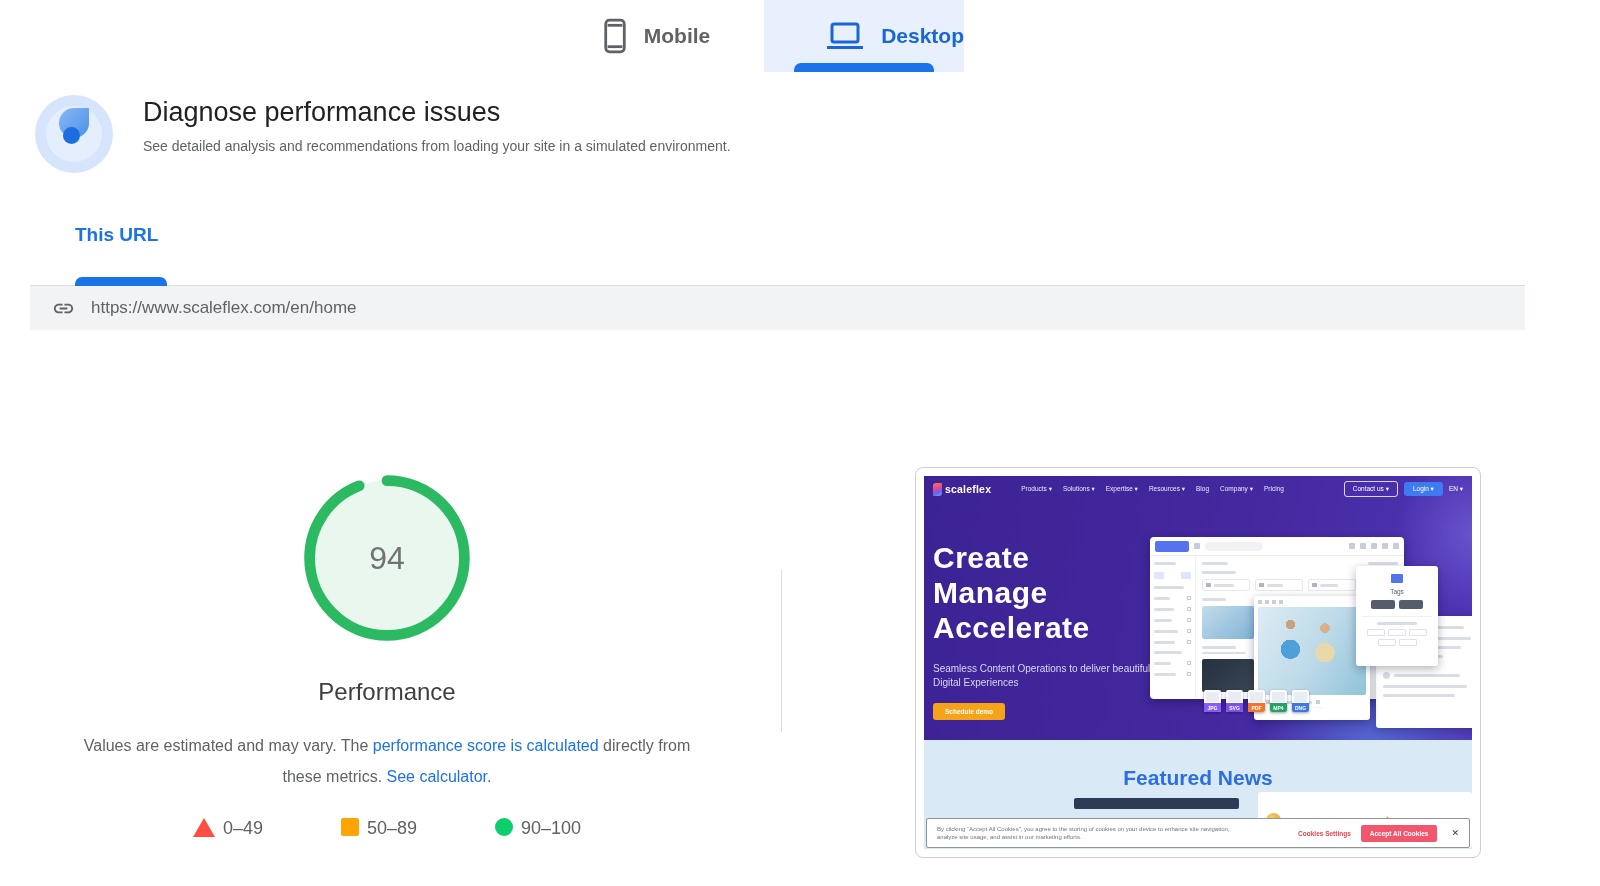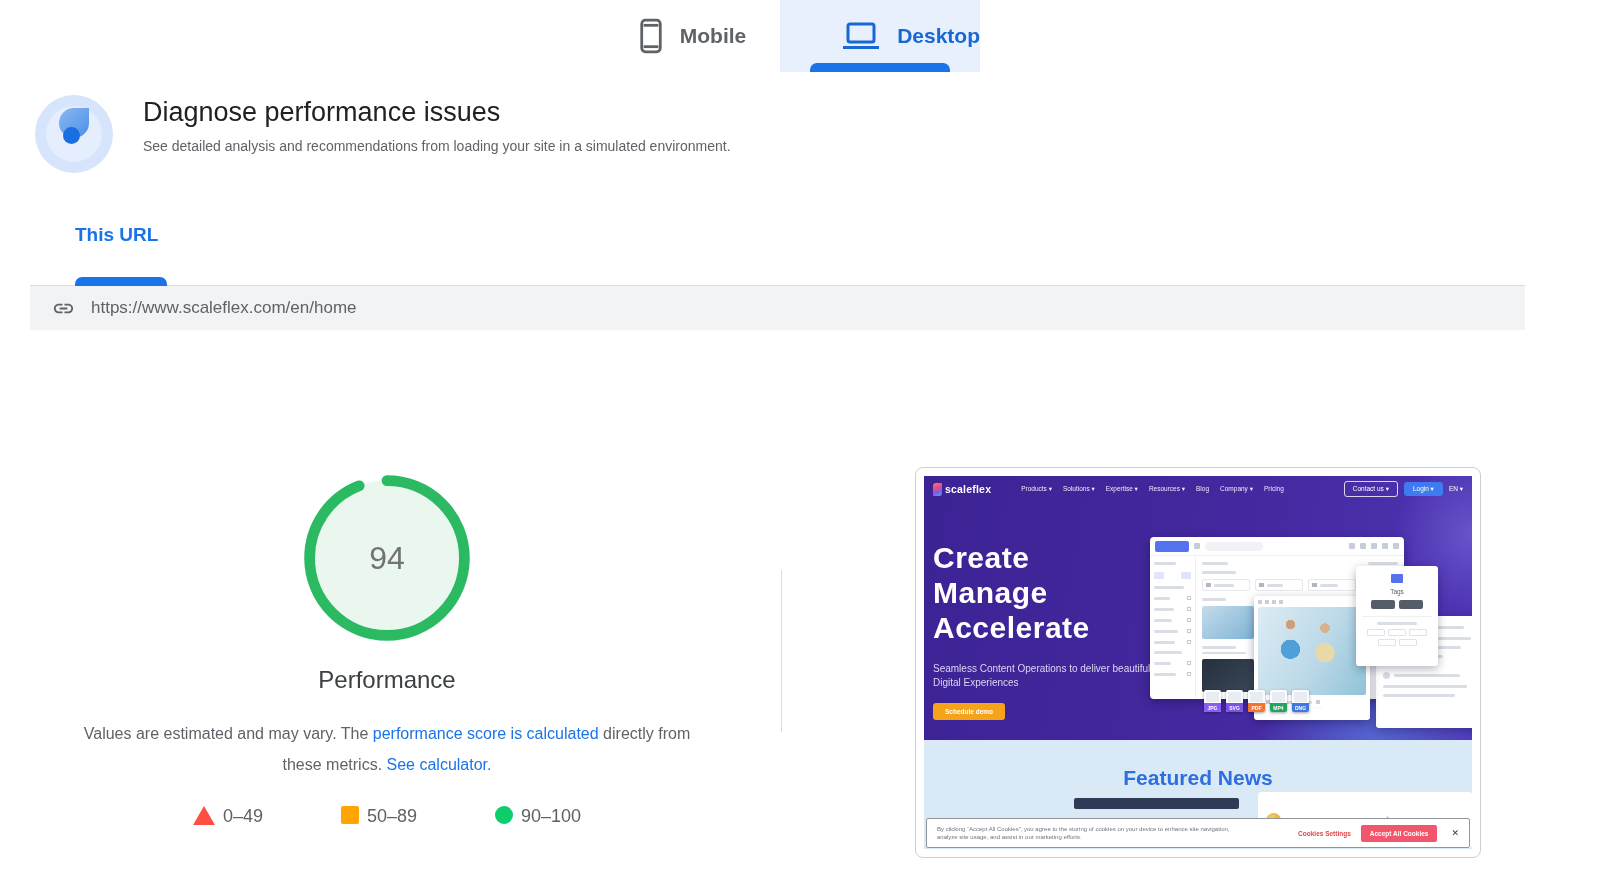--- a/index.html
+++ b/index.html
@@ -1,20 +1,20 @@
 <!DOCTYPE html>
 <html><head>
 <meta charset="utf-8">
 <style>
   * { margin:0; padding:0; box-sizing:border-box; }
   body { background:#fff; font-family:"Liberation Sans", sans-serif; }
   .screen { position:relative; width:1600px; height:886px; background:#fff; overflow:hidden; }
 
   
-  .device-tabs { position:absolute; left:604px; top:0; display:flex; }
+  .device-tabs { position:absolute; left:568px; top:0; display:flex; gap:20px; }
   .tab { height:72px; display:flex; align-items:center; justify-content:center; gap:16px; font-size:21px; font-weight:600; cursor:pointer; }
   .tab-mobile { width:176px; color:#5f6368; }
   .tab-desktop { width:200px; background:#e8f0fe; color:#1967d2; position:relative;justify-content:flex-end; }
   .tab-underline { position:absolute; left:30px; right:30px; bottom:0; height:9px; background:#1a73e8; border-radius:7px 7px 0 0; }
 
   
   .page-header { position:absolute; left:35px; top:95px; display:flex; gap:30px; }
   .diagnose-icon { width:78px; height:78px; position:relative; flex:0 0 78px; }
   .di-outer { position:absolute; inset:0; border-radius:50%; background:#d6e5fb; }
   .di-inner { position:absolute; left:11px; top:11px; width:56px; height:56px; border-radius:50%; background:#e4eefc; }
@@ -27,21 +27,21 @@
   .url-tab { position:absolute; left:75px; top:224px; font-size:19px; font-weight:600; color:#1a73e8; cursor:pointer; }
   .url-tab-underline { position:absolute; left:75px; top:277px; width:92px; height:9px; background:#1a73e8; border-radius:7px 7px 0 0; z-index:2; }
   .hdivider { position:absolute; left:30px; top:285px; width:1495px; height:1px; background:#dcdcdc; }
   .url-bar { position:absolute; left:30px; top:286px; width:1495px; height:44px; background:#f1f3f4; display:flex; align-items:center; padding-left:22px; gap:16px; }
   .url-text { font-size:17px; color:#5f6368; }
 
   
   .score-panel { position:absolute; left:62px; top:472px; width:650px; }
   .gauge-wrap { width:172px; height:172px; margin:0 auto; position:relative; }
   .gauge-number { position:absolute; inset:0; display:flex; align-items:center; justify-content:center; font-size:32px; color:#737373; }
-  .score-label { text-align:center; font-size:24px; color:#3c4043; margin-top:22px; }
+  .score-label { text-align:center; font-size:24px; color:#3c4043; margin-top:34px; }
   .score-note { margin-top:24px; text-align:center; font-size:16px; line-height:1.95; color:#5f6368; padding:0 8px; }
   .score-note a { color:#1a73e8; text-decoration:none; cursor:pointer; }
   .legend-row { margin-top:26px; display:flex; justify-content:center; gap:78px; font-size:18px; color:#616161; align-items:center; }
   .legend-item { display:flex; align-items:flex-start; gap:8px; }
   .lg-triangle { width:0; height:0; border-left:11px solid transparent; border-right:11px solid transparent; border-bottom:19px solid #ff4e42; }
   .lg-square { width:18px; height:18px; background:#ffa400; border-radius:2px; }
   .lg-circle { width:18px; height:18px; border-radius:50%; background:#0cce6b; }
   .vdivider { position:absolute; left:781px; top:570px; width:1px; height:162px; background:#dadce0; }
 
   

